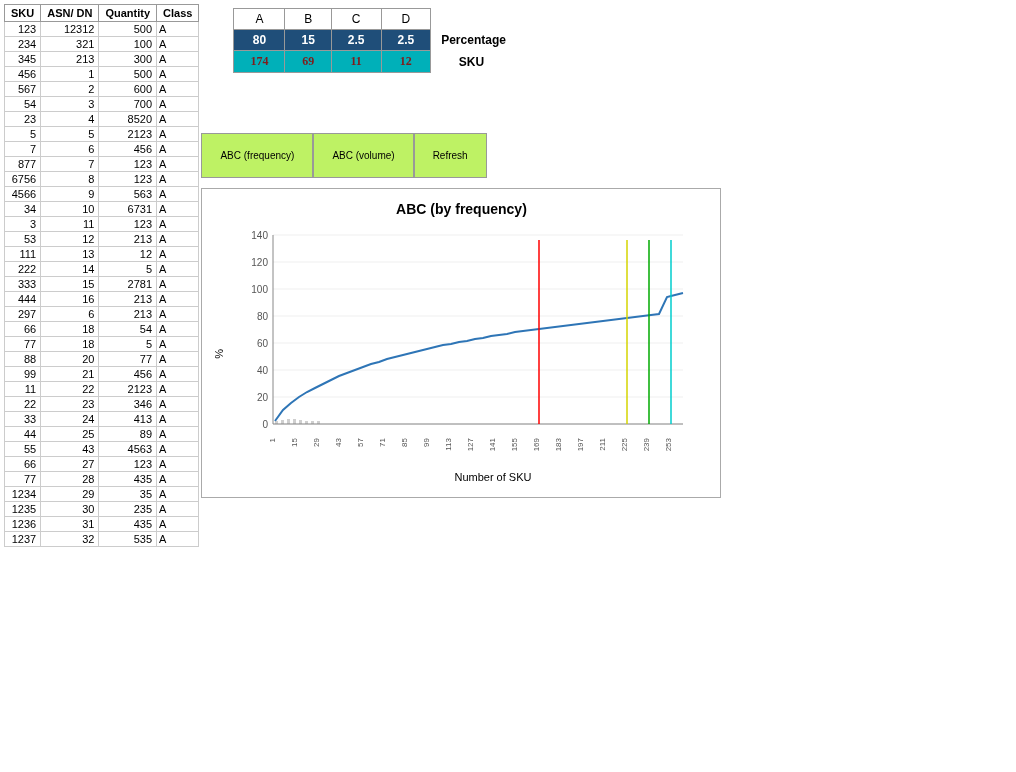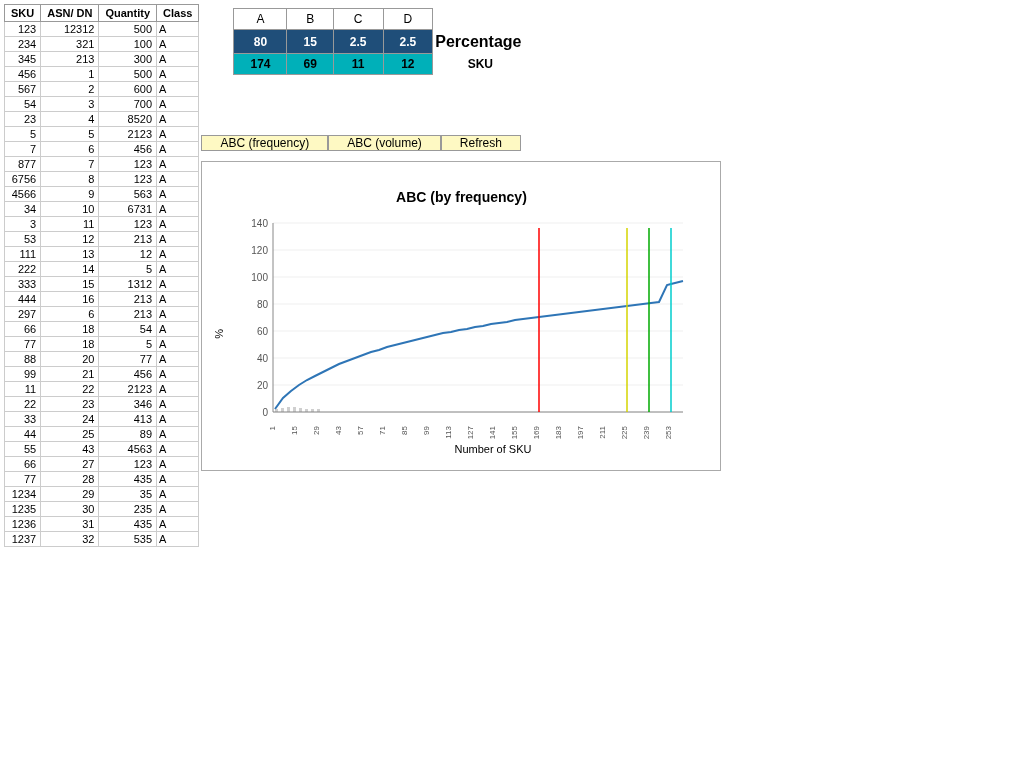--- a/index.html
+++ b/index.html
@@ -61,51 +61,50 @@
       background: #fff;
       font-weight: normal;
     }
     .class-table td {
       border: 1px solid #999;
       padding: 3px 16px;
       text-align: center;
       font-weight: bold;
     }
     .class-table td.dark-blue { background: #1f4e79; color: #fff; }
-    .class-table td.teal { background: #00b0b9; color: #000000; }
+    .class-table td.teal { background: #00b0b9; color: #7f1d1d; font-family: Liberation Serif, serif; }
 
     
     .button-row {
       display: flex;
       flex-direction: row;
       gap: 0;
       margin-top: 50px;
     }
     .abc-button {
-      padding: 0 18px;
+      padding: 16px 18px;
       border: 1px solid #999;
-      background: #fef9c3;
+      background: #bef264;
       cursor: pointer;
-      font-size: 12px;
+      font-size: 10px;
     }
 
     
     .chart-container {
       border: 1px solid #aaa;
       padding: 12px 8px 8px 8px;
       width: 520px;
       height: 310px;
       position: relative;
     }
     .chart-title {
       text-align: center;
       font-weight: bold;
       font-size: 14px;
       margin-bottom: 8px;
-      margin-top: 15px;
     }
     svg.chart-svg {
       display: block;
     }
     .x-axis-label {
       text-align: center;
       font-size: 11px;
       margin-top: 2px;
     }
   </style>
@@ -223,21 +222,21 @@
     </tr>
           <tr>
       <td class="sku-col">222</td>
       <td>14</td>
       <td>5</td>
       <td class="class-col">A</td>
     </tr>
           <tr>
       <td class="sku-col">333</td>
       <td>15</td>
-      <td>1312</td>
+      <td>2781</td>
       <td class="class-col">A</td>
     </tr>
           <tr>
       <td class="sku-col">444</td>
       <td>16</td>
       <td>213</td>
       <td class="class-col">A</td>
     </tr>
           <tr>
       <td class="sku-col">297</td>
@@ -355,21 +354,21 @@
                 <th style="border:none; background:transparent;"></th>
               </tr>
             </thead>
             <tbody>
               <tr>
                 <td style="border:none; background:transparent;"></td>
                 <td class="dark-blue">80</td>
                 <td class="dark-blue">15</td>
                 <td class="dark-blue">2.5</td>
                 <td class="dark-blue">2.5</td>
-                <td style="border:none; background:transparent; font-size:16px; padding-left:2px; white-space:nowrap;">Percentage</td>
+                <td style="border:none; background:transparent; font-size:12px; padding-left:10px; white-space:nowrap;">Percentage</td>
               </tr>
               <tr>
                 <td style="border:none; background:transparent;"></td>
                 <td class="teal">174</td>
                 <td class="teal">69</td>
                 <td class="teal">11</td>
                 <td class="teal">12</td>
                 <td style="border:none; background:transparent; font-size:12px; padding-left:6px; white-space:nowrap;">SKU</td>
               </tr>
             </tbody>
@@ -505,18 +504,18 @@
               <rect x="47" y="196" width="3" height="3" fill="#888"></rect>
               <rect x="53" y="195" width="3" height="4" fill="#888"></rect>
               <rect x="59" y="194" width="3" height="5" fill="#888"></rect>
               <rect x="65" y="194" width="3" height="5" fill="#888"></rect>
               <rect x="71" y="195" width="3" height="4" fill="#888"></rect>
               <rect x="77" y="196" width="3" height="3" fill="#888"></rect>
               <rect x="83" y="196" width="3" height="3" fill="#888"></rect>
               <rect x="89" y="196" width="3" height="3" fill="#888"></rect>
             </g>
           </svg>
-          <div class="x-axis-label" style="margin-top:0; margin-left:45px;text-align:center;">Number of SKU</div>
+          <div class="x-axis-label" style="margin-top:16px; margin-left:45px;text-align:center;">Number of SKU</div>
         </div>
       </div>
     </div>
   </div>
 </div>
 
 </body></html>

